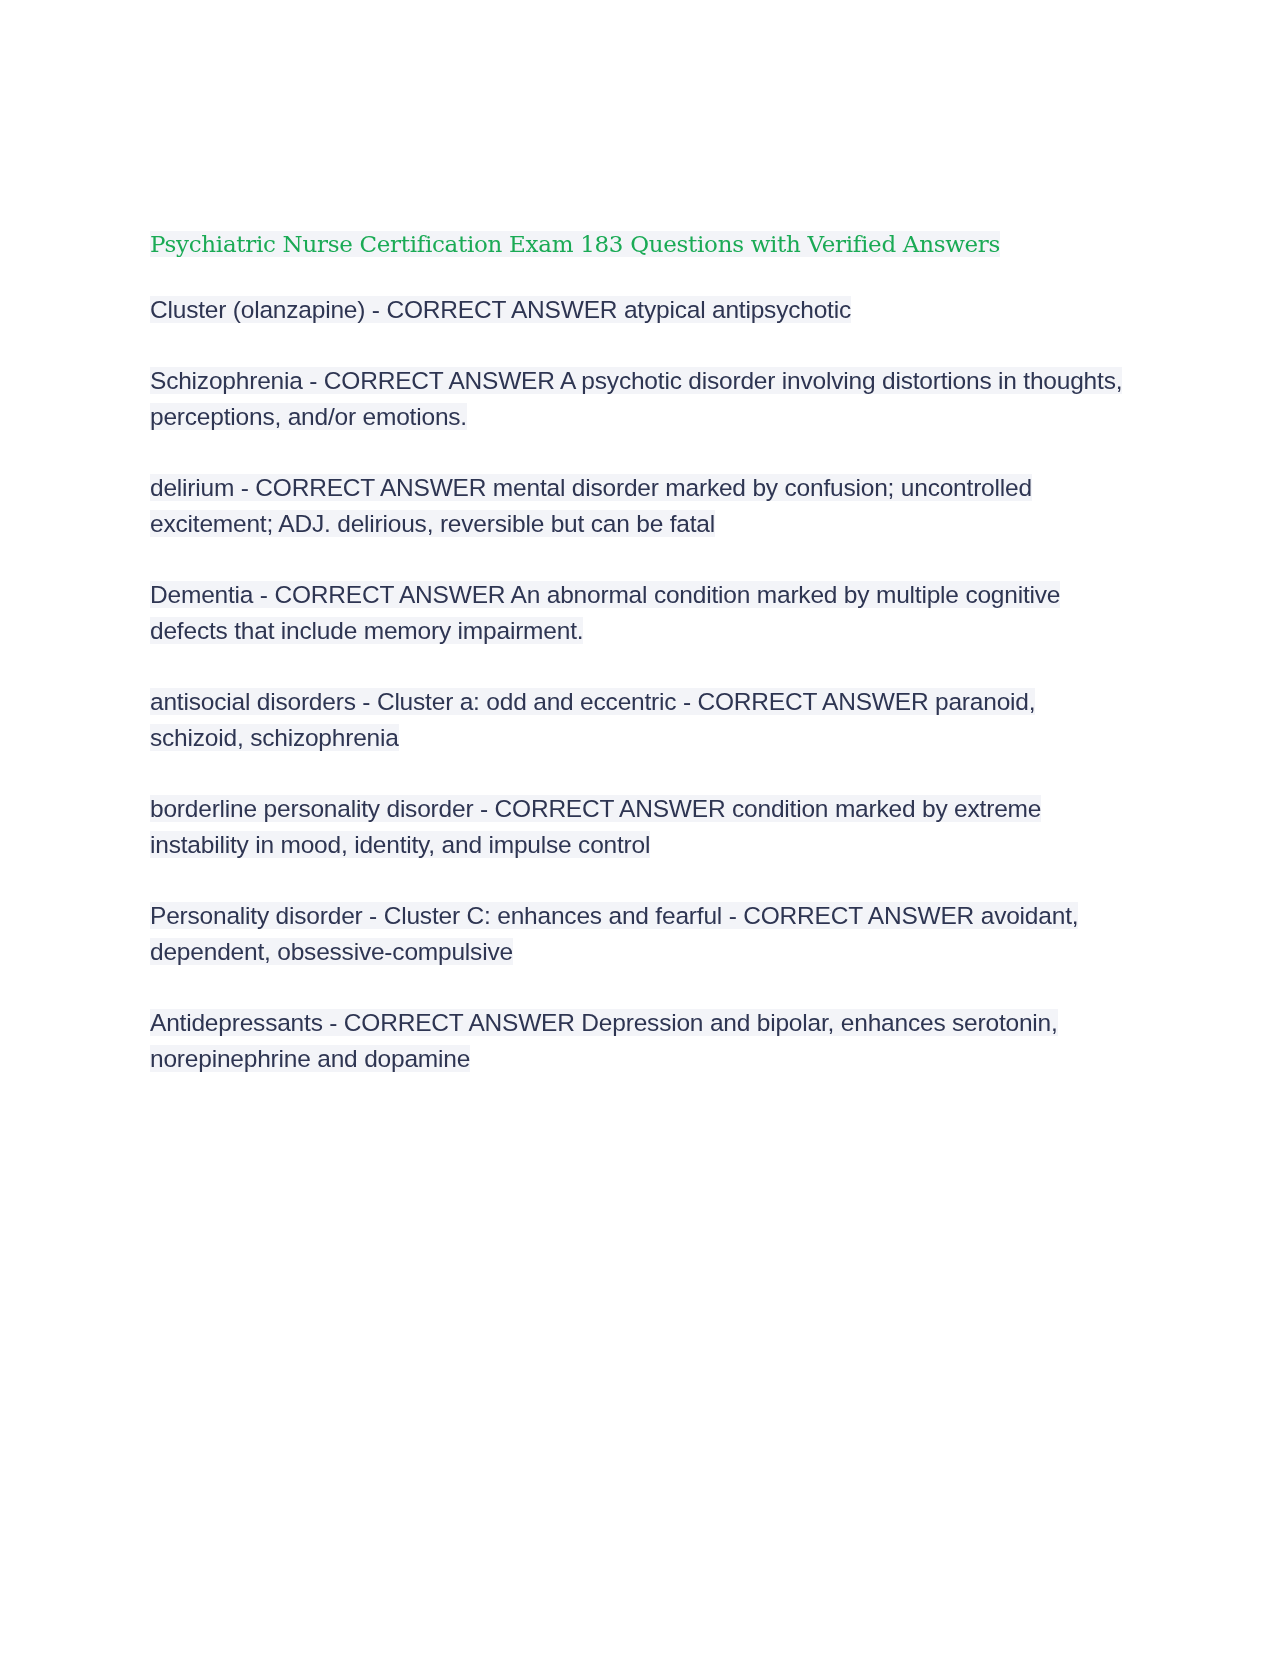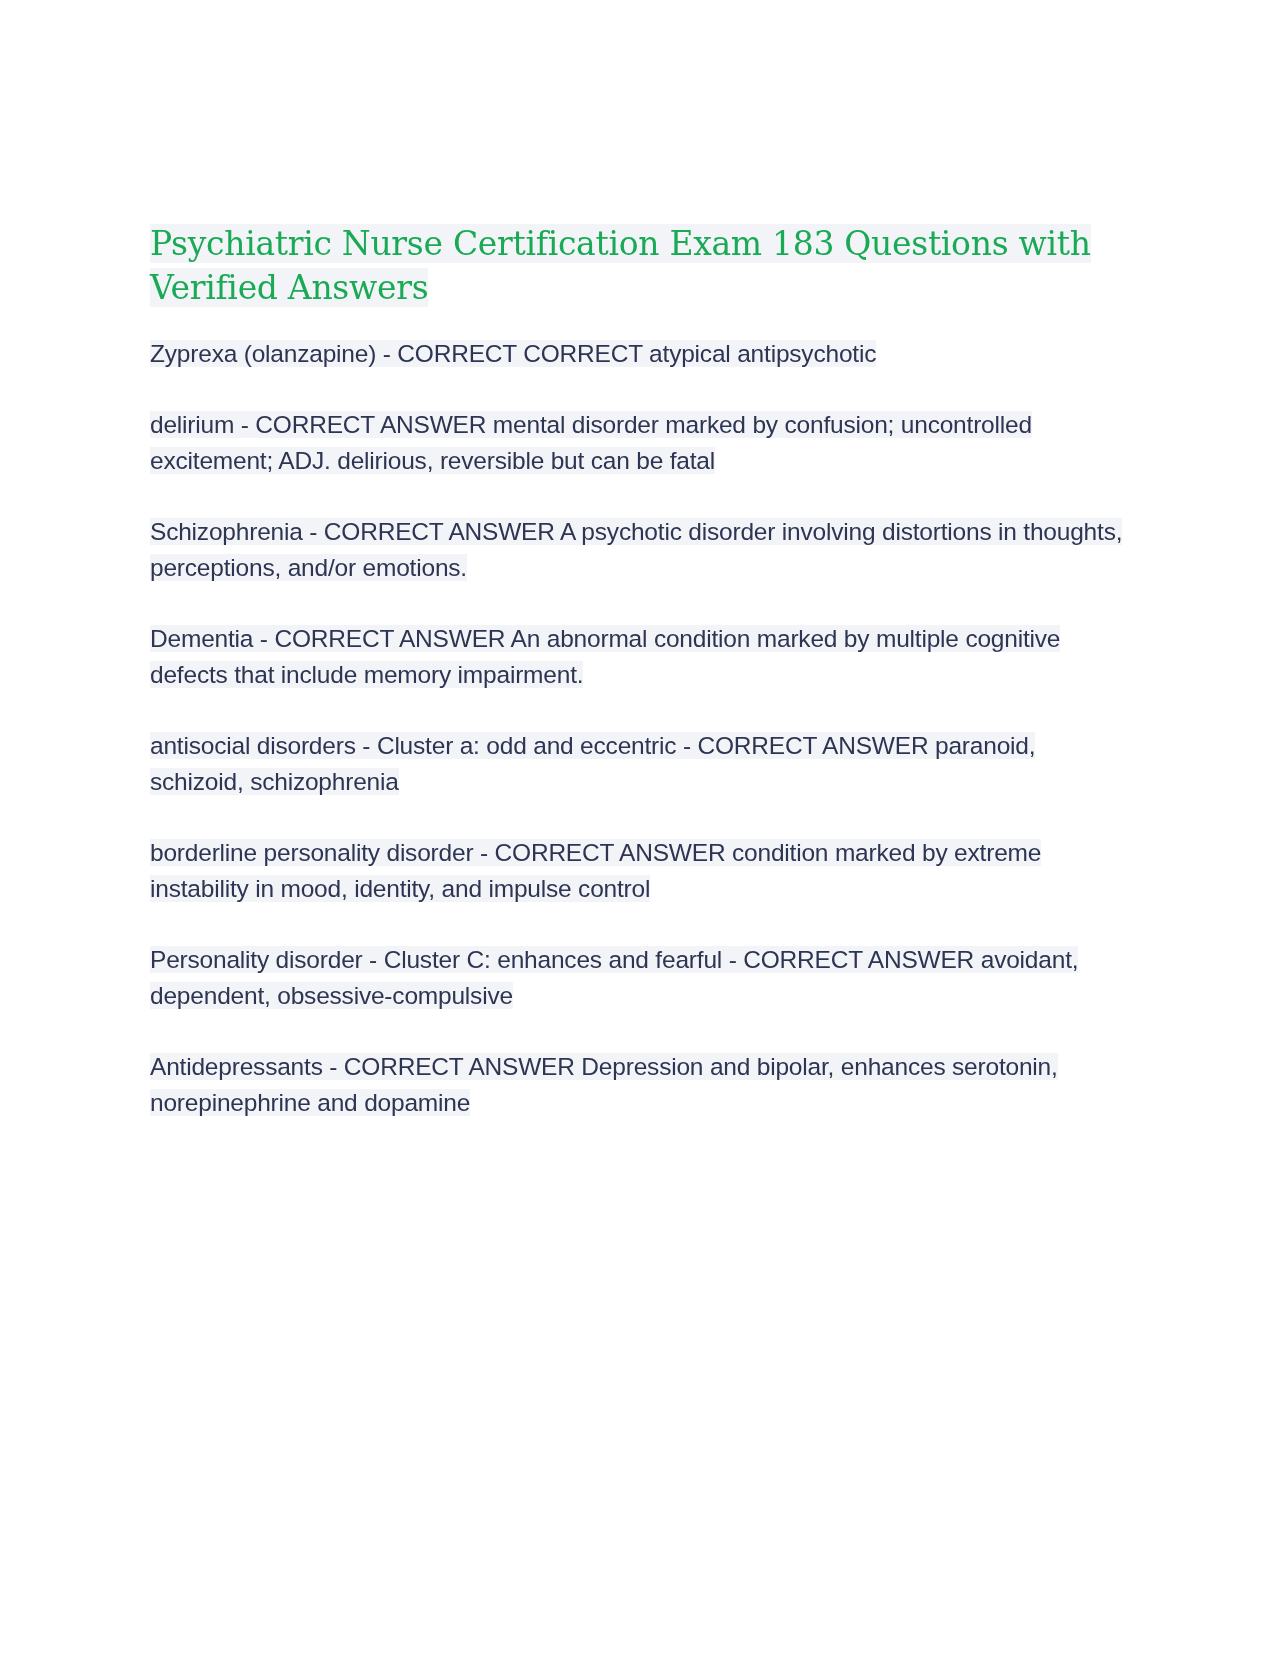--- a/index.html
+++ b/index.html
@@ -1,21 +1,21 @@
 <!DOCTYPE html>
 <html><head>
 <meta charset="utf-8">
 <style>
   html, body { margin: 0; padding: 0; background: #ffffff; }
   body { width: 1280px; height: 1656px; position: relative; overflow: hidden; }
   .page { position: absolute; left: 150px; top: 222px; width: 980px; }
   .title {
     font-family: "DejaVu Serif", serif;
     color: #1aaa55;
-    font-size: 33px;
+    font-size: 23px;
     line-height: 44px;
     margin: 0 0 26px 0;
     font-weight: normal;
     letter-spacing: -0.3px;
   }
   .hl { background: #f3f4f8; box-decoration-break: clone; -webkit-box-decoration-break: clone; }
   .entry {
     font-family: "Liberation Sans", sans-serif;
     color: #2e3552;
     font-size: 24.5px;
@@ -23,21 +23,21 @@
     margin: 0 0 35px 0;
     letter-spacing: -0.2px;
   }
 </style>
 </head>
 <body>
 
 <div class="page">
   <h1 class="title"><span class="hl">Psychiatric Nurse Certification Exam 183 Questions with Verified Answers</span></h1>
 
-  <p class="entry"><span class="hl">Zyprexa (olanzapine) - CORRECT CORRECT atypical antipsychotic</span></p>
+  <p class="entry"><span class="hl">Cluster (olanzapine) - CORRECT ANSWER atypical antipsychotic</span></p>
+  <p class="entry"><span class="hl">Schizophrenia - CORRECT ANSWER A psychotic disorder involving distortions in thoughts, perceptions, and/or emotions.</span></p>
   <p class="entry"><span class="hl">delirium - CORRECT ANSWER mental disorder marked by confusion; uncontrolled excitement; ADJ. delirious, reversible but can be fatal</span></p>
-  <p class="entry"><span class="hl">Schizophrenia - CORRECT ANSWER A psychotic disorder involving distortions in thoughts, perceptions, and/or emotions.</span></p>
   <p class="entry"><span class="hl">Dementia - CORRECT ANSWER An abnormal condition marked by multiple cognitive defects that include memory impairment.</span></p>
   <p class="entry"><span class="hl">antisocial disorders - Cluster a: odd and eccentric - CORRECT ANSWER paranoid, schizoid, schizophrenia</span></p>
   <p class="entry"><span class="hl">borderline personality disorder - CORRECT ANSWER condition marked by extreme instability in mood, identity, and impulse control</span></p>
   <p class="entry"><span class="hl">Personality disorder - Cluster C: enhances and fearful - CORRECT ANSWER avoidant, dependent, obsessive-compulsive</span></p>
   <p class="entry"><span class="hl">Antidepressants - CORRECT ANSWER Depression and bipolar, enhances serotonin, norepinephrine and dopamine</span></p>
 </div>
 
 </body></html>

